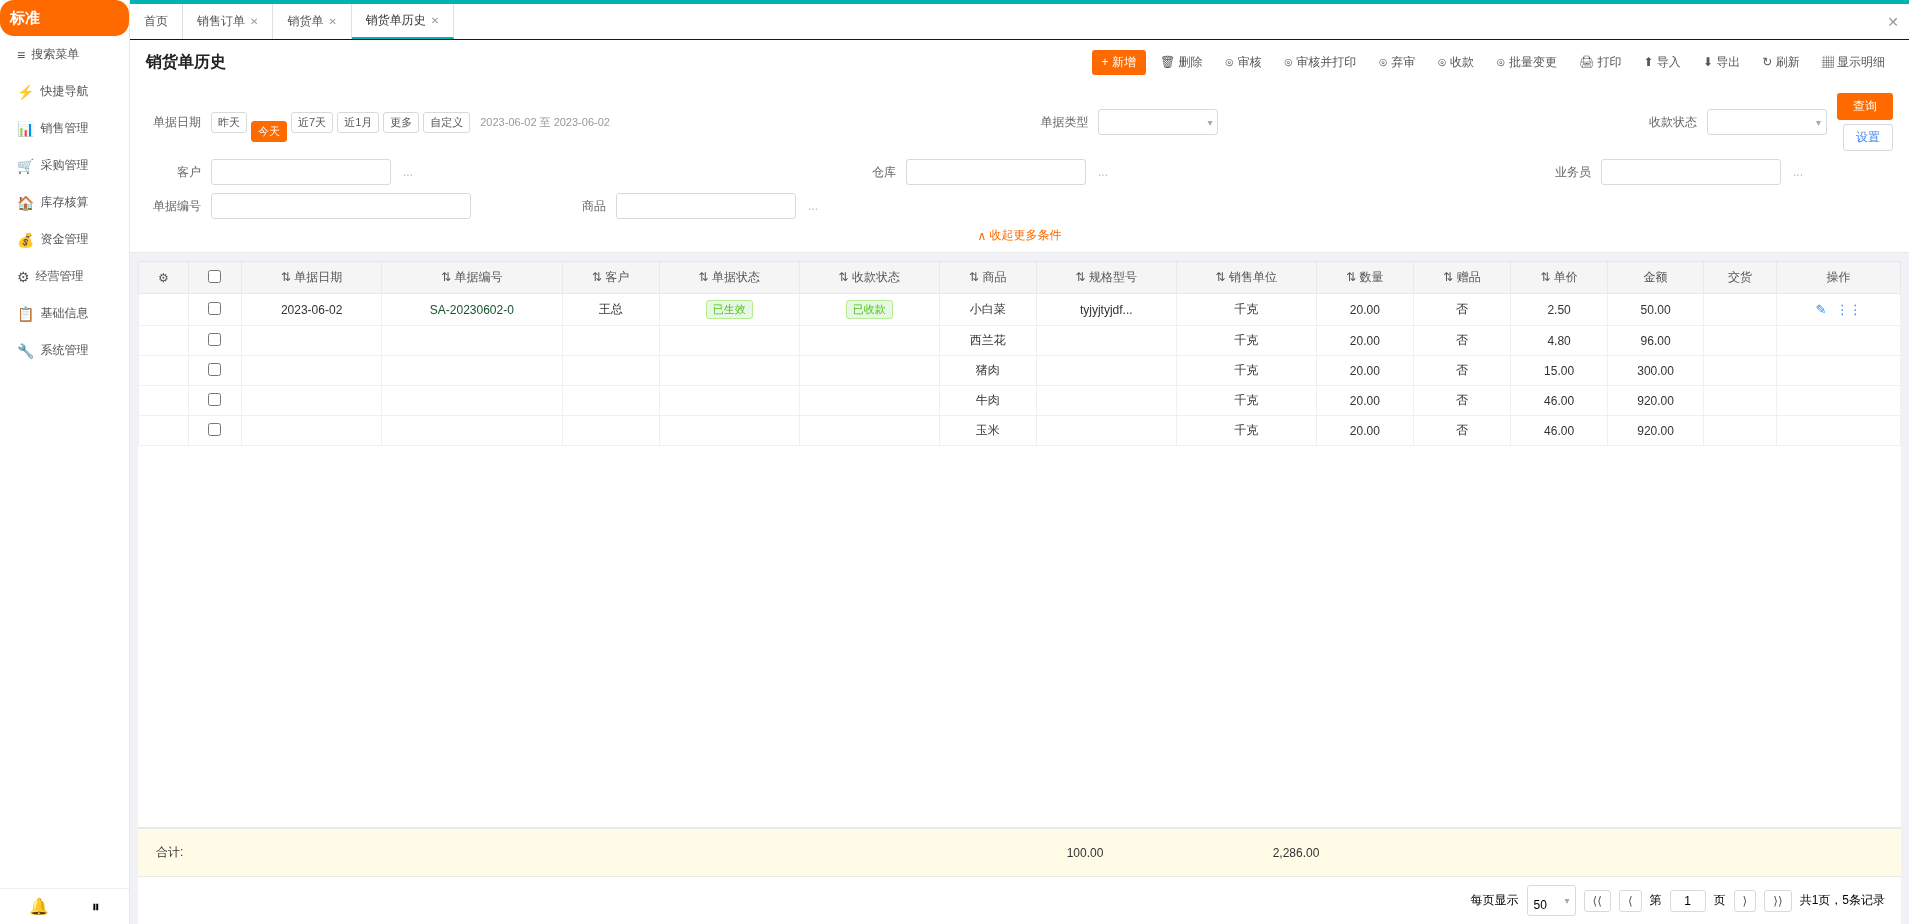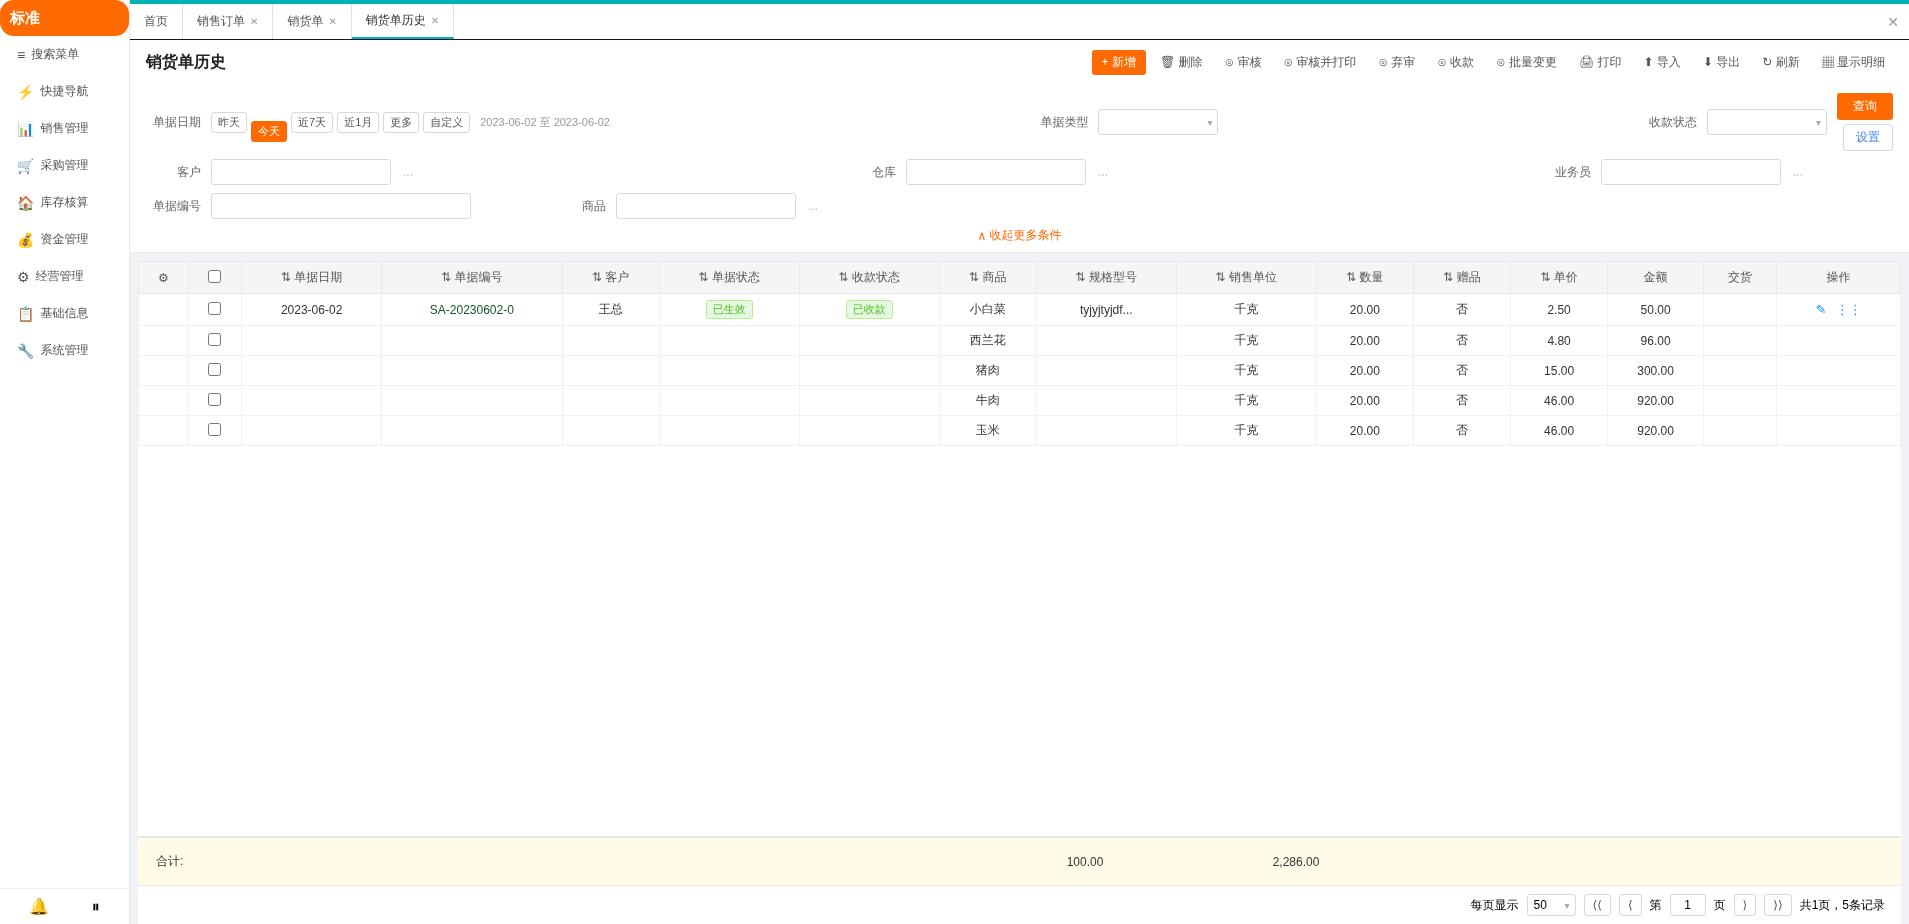--- a/index.html
+++ b/index.html
@@ -311,21 +311,21 @@
       border: 1px solid #d9d9d9;
       border-radius: 3px;
       width: 36px;
       text-align: center;
       padding: 3px;
       outline: none;
     }
     .per-page-select {
       border: 1px solid #d9d9d9;
       border-radius: 3px;
-      padding: 3px 20px 3px 6px;
+      padding: 12px 20px 3px 6px;
       appearance: none;
       outline: none;
       background: #fff;
     }
 
     .select-wrapper {
       position: relative;
       display: inline-flex;
       align-items: center;
     }

